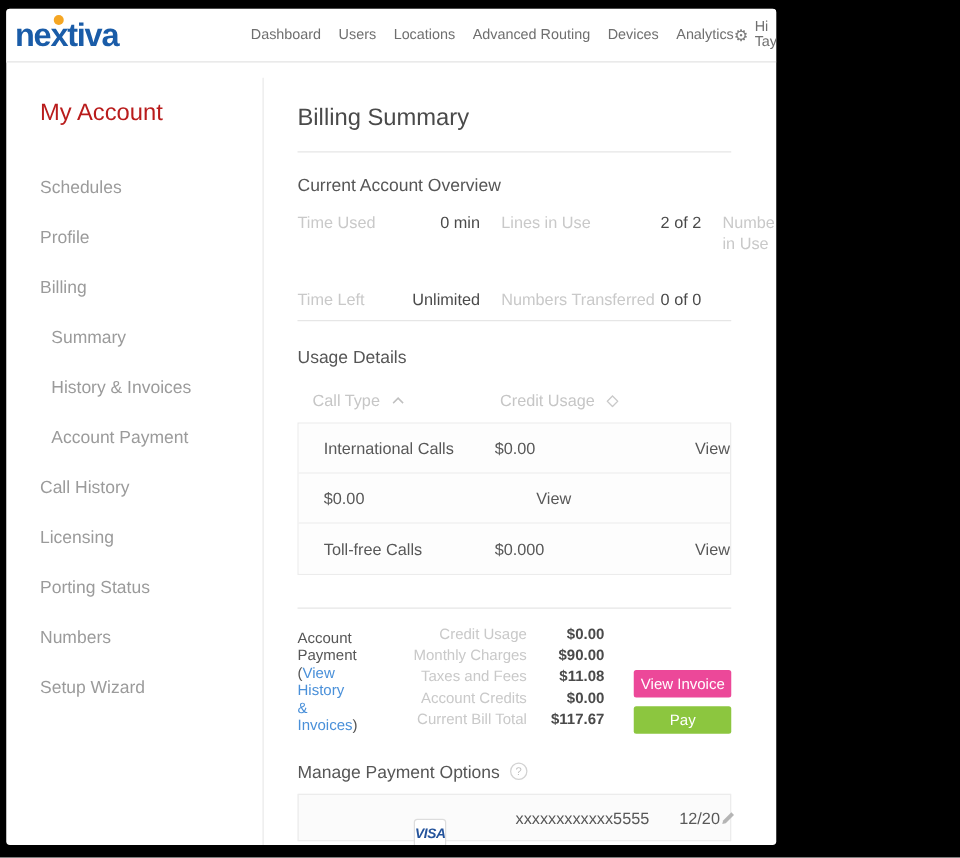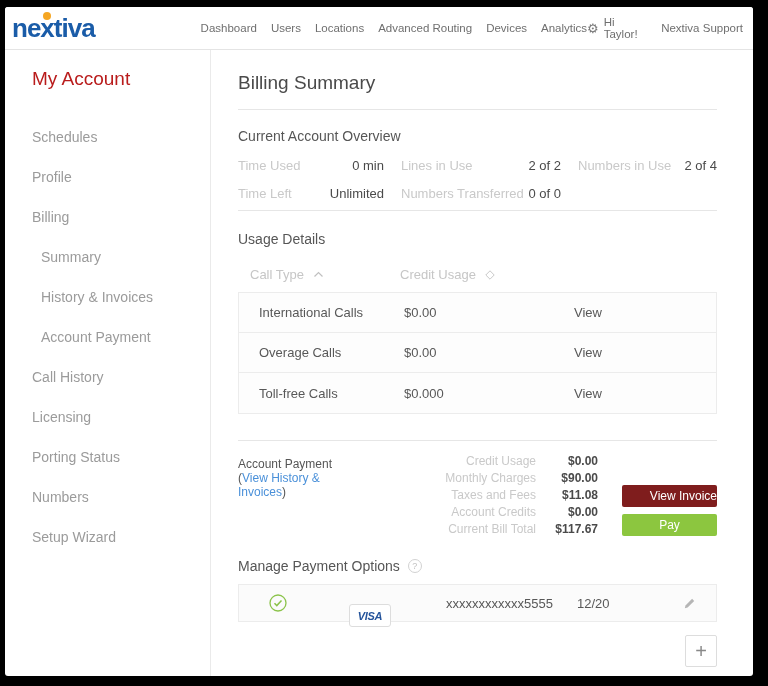--- a/index.html
+++ b/index.html
@@ -1,19 +1,19 @@
 <!DOCTYPE html>
 <html><head>
 <meta charset="utf-8">
 <style>
   * { margin:0; padding:0; box-sizing:border-box; }
   html,body { width:768px; height:686px; }
   body { background:#000; font-family:"Liberation Sans", sans-serif; position:relative; }
-  .app { position:absolute; left:5px; top:7px; width:748px; height:669px; background:#fff;
-         border-radius:3px; overflow:hidden; display:flex; flex-direction:column; }
+  .app { position:absolute; left:5px; top:7px; width:616px; height:669px; background:#fff;
+         border-radius:3px; overflow:hidden; display:flex; flex-direction:column;gap:12px; }
 
   
   .topbar { height:43px; min-height:43px; display:flex; align-items:center;
             border-bottom:1px solid #e4e4e4; padding:0 10px 0 7px; background:#fff; }
   .logo { font-size:26px; font-weight:bold; color:#1a5ca8; letter-spacing:-1px;
           position:relative; line-height:1; cursor:pointer; }
   .logo .dot { position:absolute; left:31px; top:-3px; width:8px; height:8px;
                background:#f5a623; border-radius:50%; }
   .nav { display:flex; gap:14px; margin-left:106px; }
   .nav-item { font-size:11.5px; color:#6f6f6f; cursor:pointer; white-space:nowrap; }
@@ -60,21 +60,21 @@
   .pay-label { flex:1; font-size:12px; color:#565656; padding-top:2px; }
   .pay-link { color:#4a90d9; cursor:pointer; }
   .pay-lines { width:242px; display:flex; flex-direction:column; gap:4px; }
   .pay-line { display:flex; justify-content:flex-end; font-size:12px; line-height:13px; }
   .pl-label { color:#c9c9c9; text-align:right; }
   .pl-value { width:52px; text-align:right; color:#4a4a4a; font-weight:bold; margin-left:10px; }
   .pay-btns { width:95px; margin-left:24px; display:flex; flex-direction:column;
               justify-content:flex-end; gap:7px; }
   .btn { height:22px; border:none; border-radius:2px; color:#fff; font-size:12px;
          font-family:inherit; cursor:pointer; line-height:22px; text-align:center; }
-  .btn-blue { background:#7f1d1d;text-align:right; }
+  .btn-blue { background:#ec4899; }
   .btn-green { background:#8CC63F; }
 
   .manage-h { margin-top:22px; display:flex; align-items:center; gap:8px; }
   .help { width:14px; height:14px; min-width:14px; border:1px solid #d2d2d2; border-radius:50%;
           font-size:9px; color:#c2c2c2; display:flex; align-items:center; justify-content:center;
           cursor:pointer; }
   .card-row { margin-top:10px; height:38px; border:1px solid #ececec; background:#fbfbfb;
               display:flex; align-items:center; font-size:13px; color:#585858; }
   .check { margin-left:30px; width:18px; height:18px; cursor:pointer; }
   .visa { margin-left:62px; width:42px; height:23px; background:#fff; border:1px solid #ddd;
@@ -177,21 +177,20 @@
             </svg>
         </span>
       </div>
       <div class="usage-table">
         <div class="u-row">
           <span class="u-col1">International Calls</span>
           <span class="u-col2">$0.00</span>
           <span class="u-view">View</span>
         </div>
         <div class="u-row">
-          <span class="u-col1">Overage Calls</span>
           <span class="u-col2">$0.00</span>
           <span class="u-view">View</span>
         </div>
         <div class="u-row">
           <span class="u-col1">Toll-free Calls</span>
           <span class="u-col2">$0.000</span>
           <span class="u-view">View</span>
         </div>
       </div>
       <hr class="hr3">

